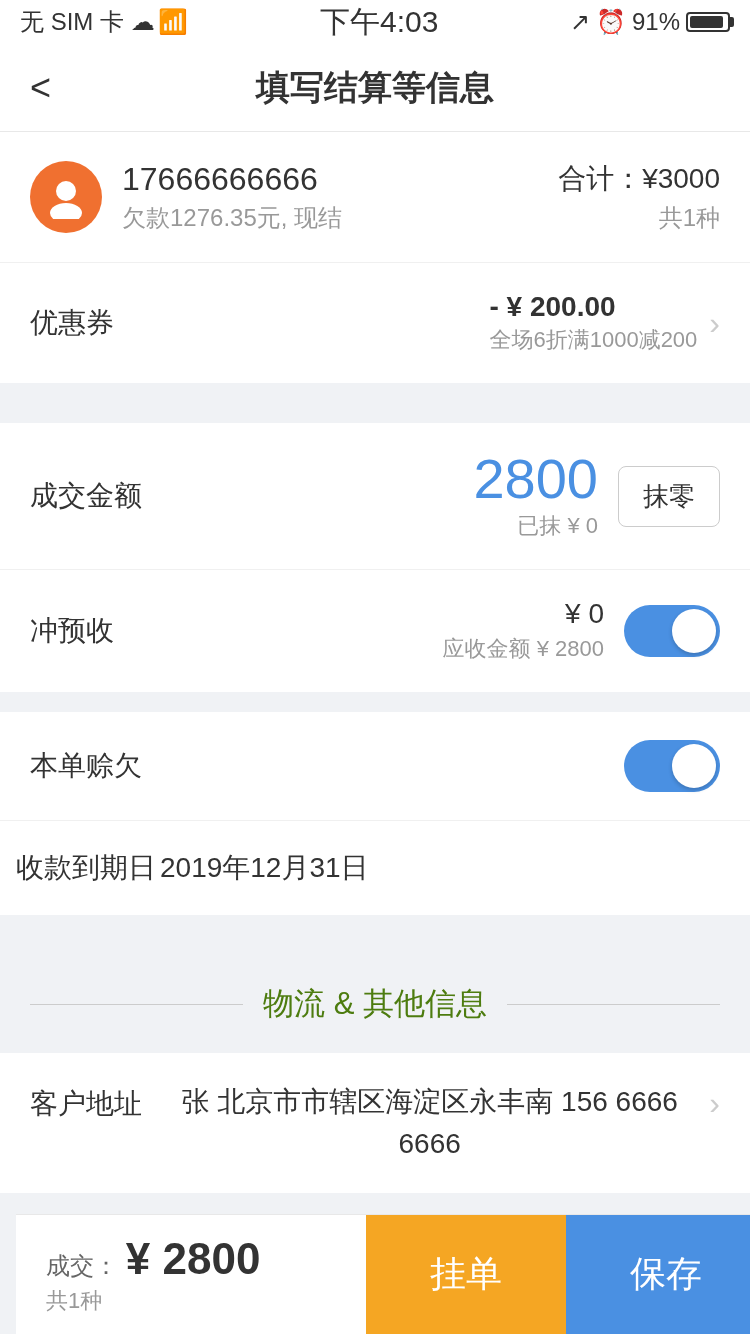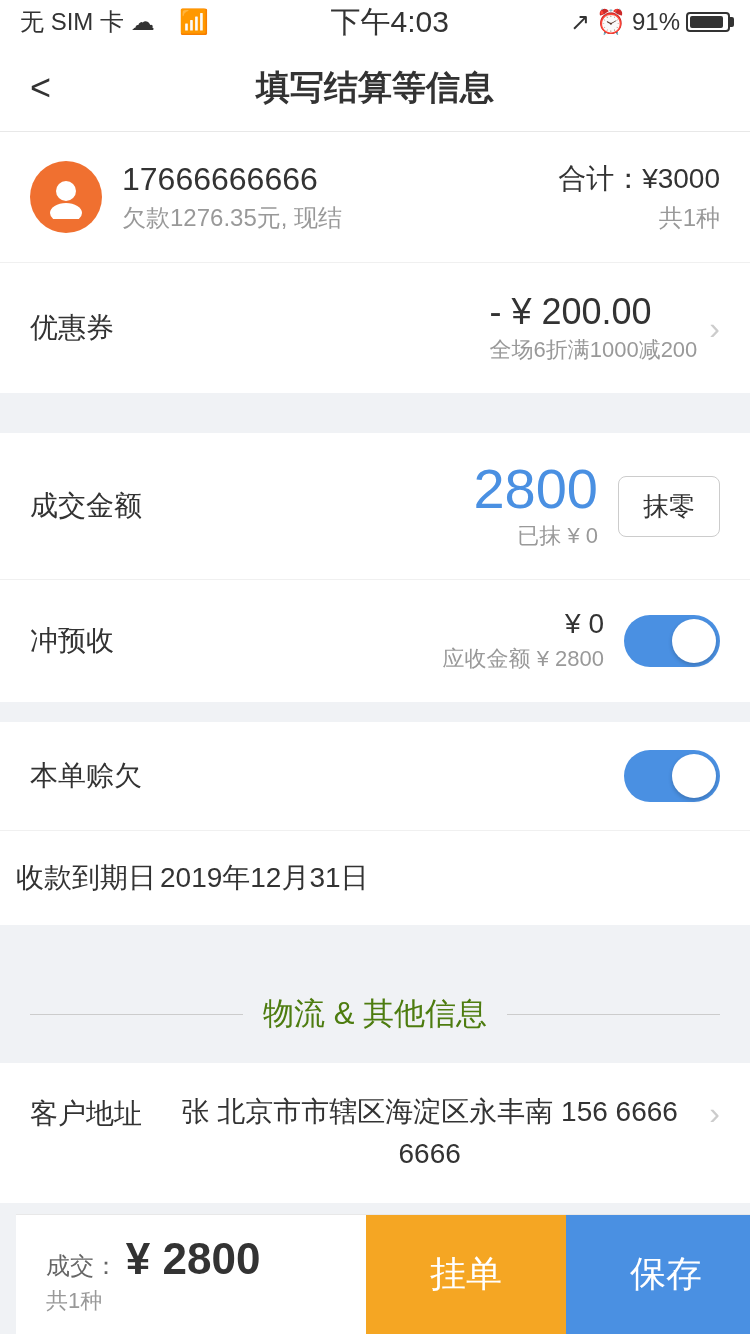--- a/index.html
+++ b/index.html
@@ -18,21 +18,21 @@
     .status-bar {
       height: 44px;
       background: #fff;
       display: flex;
       align-items: center;
       justify-content: space-between;
       padding: 0 20px;
       font-size: 24px;
       color: #333;
     }
-    .status-left { display: flex; align-items: center; gap: 25px; }
+    .status-left { display: flex; align-items: center; gap: 4px; }
     .status-center { font-size: 30px; font-weight: 500; }
     .status-right { display: flex; align-items: center; gap: 6px; font-size: 24px; }
     .battery-icon {
       width: 44px; height: 20px;
       border: 2px solid #333;
       border-radius: 4px;
       position: relative;
       display: inline-flex;
       align-items: center;
       padding: 2px;
@@ -147,22 +147,22 @@
     .coupon-label {
       font-size: 28px;
       color: #333;
     }
     .coupon-right {
       display: flex;
       align-items: center;
       gap: 12px;
     }
     .coupon-amount {
-      font-size: 36px;
-      font-weight: 400;
+      font-size: 28px;
+      font-weight: 700;
       color: #333;
     }
     .coupon-desc {
       font-size: 22px;
       color: #999;
       margin-top: 2px;
       text-align: right;
     }
     .chevron-right {
       color: #ccc;

